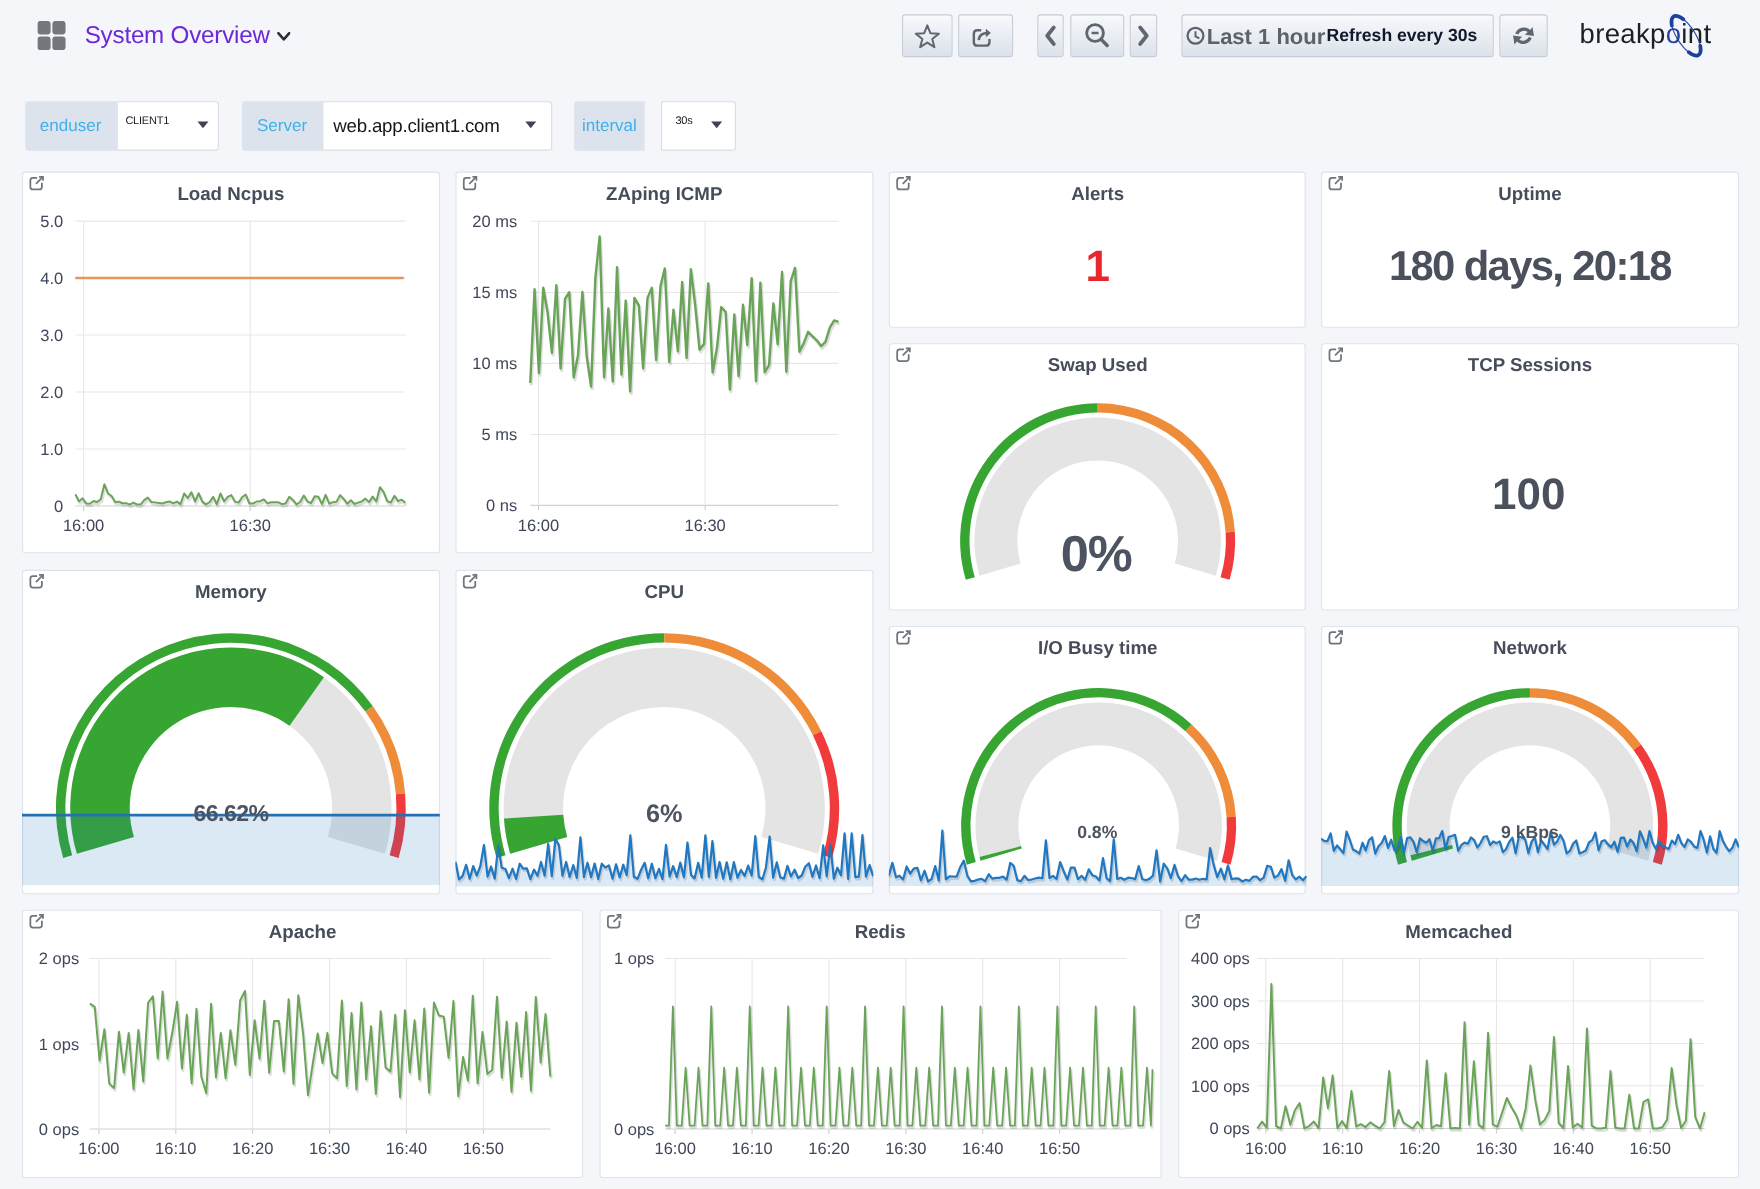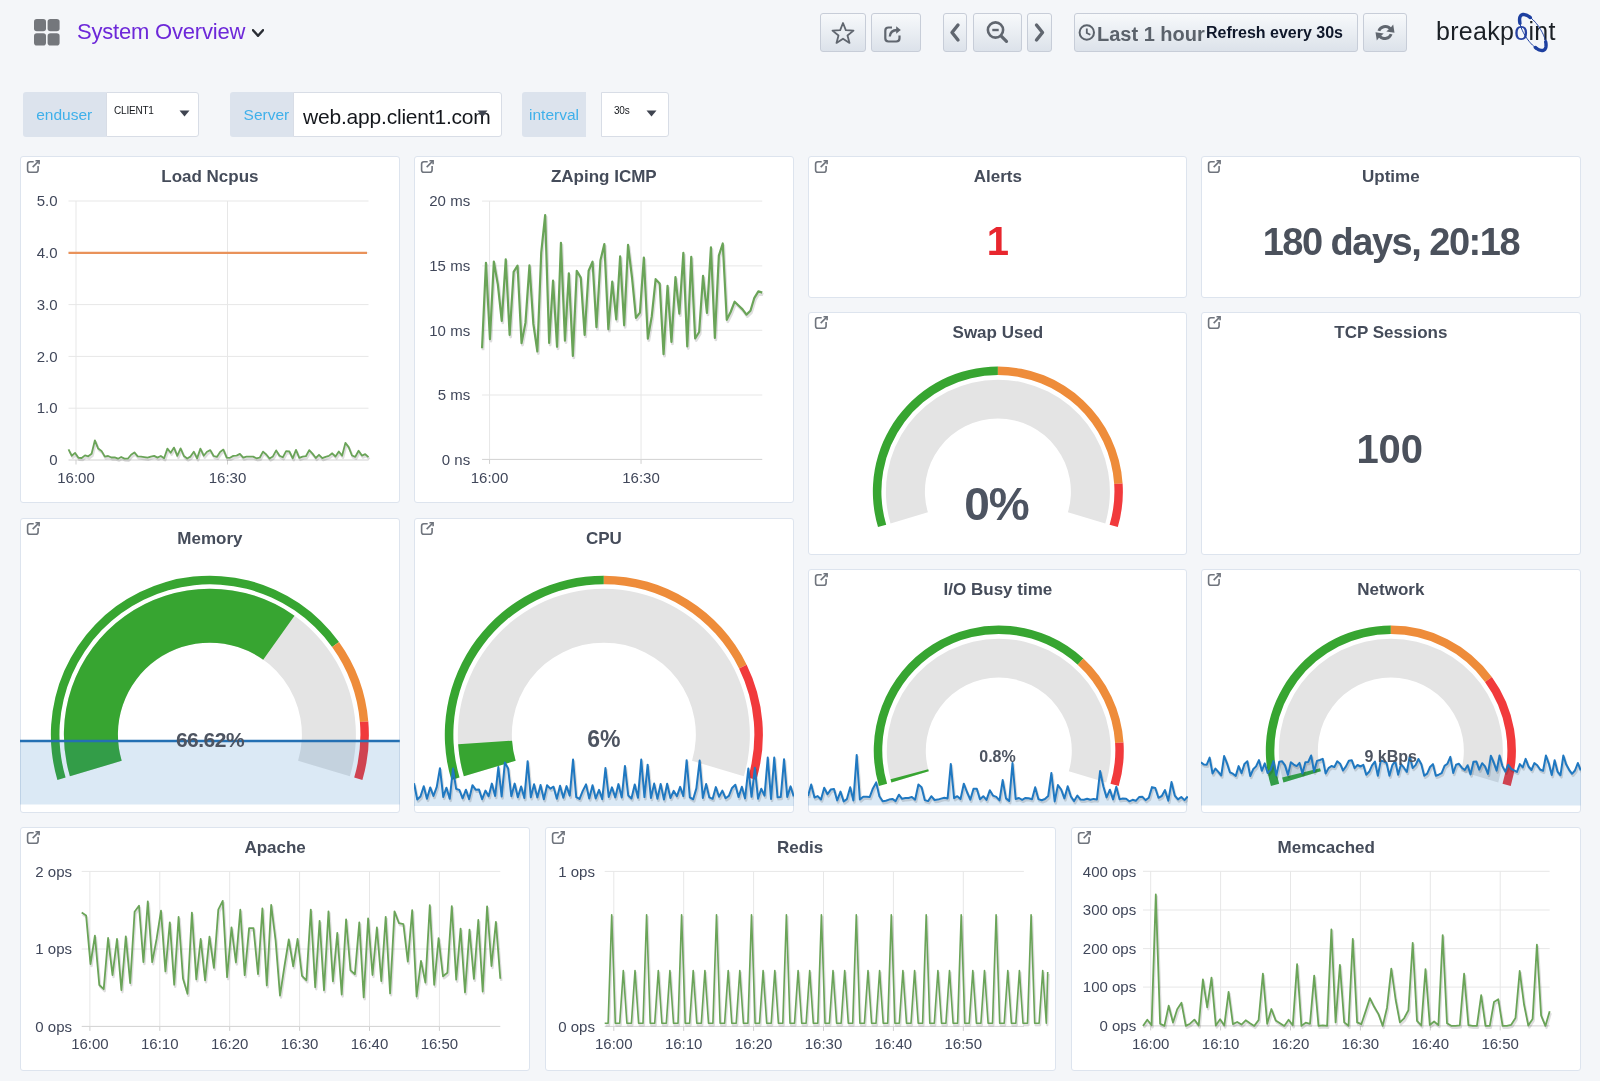--- a/index.html
+++ b/index.html
@@ -68,23 +68,23 @@
     <path d="M41.13,49.94 L40.49,50.27 L39.76,50.45 L38.96,50.51 L38.09,50.42 L37.16,50.20 L36.17,49.84 L35.14,49.35 L34.06,48.73 L32.95,47.99 L31.81,47.13 L30.66,46.16 L29.51,45.09 L28.35,43.92 L27.21,42.66 L26.09,41.33 L24.99,39.93 L23.94,38.47 L22.92,36.97 L21.96,35.43 L21.06,33.87 L20.23,32.30 L19.46,30.73 L18.78,29.18 L18.18,27.65 L17.67,26.15 L17.25,24.71 L16.93,23.32 L16.70,22.01 L16.58,20.77 L16.55,19.63 L16.63,18.58 L16.80,17.64 L17.08,16.81 L17.45,16.10 L17.92,15.51 L18.47,15.06 L19.11,14.73 L19.84,14.55 L20.64,14.49 L21.51,14.58 L22.44,14.80 L23.43,15.16 L24.46,15.65 L25.54,16.27 L26.65,17.01 L27.79,17.87 L28.94,18.84 L30.09,19.91 L31.25,21.08 L32.39,22.34 L33.51,23.67 L34.61,25.07 L35.66,26.53 L36.68,28.03 L37.64,29.57 L38.54,31.13 L39.37,32.70 L40.14,34.27 L40.82,35.82 L41.42,37.35 L41.93,38.85 L42.35,40.29 L42.67,41.68 L42.90,42.99 L43.02,44.23 L43.05,45.37 L42.97,46.42 L42.80,47.36 L42.52,48.19 L42.15,48.90 L41.68,49.49 L41.13,49.94" fill="none" stroke="#1d3fa0" stroke-width="1"></path>
     <path d="M16.93,23.32 L16.71,22.10 L16.59,20.94 L16.55,19.86 L16.60,18.86 L16.73,17.95 L16.95,17.14 L17.26,16.43 L17.64,15.82 L18.11,15.33 L18.66,14.94 L19.27,14.68 L19.96,14.53 L20.71,14.50 L21.52,14.58 L22.39,14.79 L23.31,15.11 L24.26,15.55 L25.26,16.09 L26.28,16.75 L27.33,17.51" fill="none" stroke="#1d3fa0" stroke-width="3.4" stroke-linecap="round"></path>
     <path d="M42.67,41.68 L42.89,42.90 L43.01,44.06 L43.05,45.14 L43.00,46.14 L42.87,47.05 L42.65,47.86 L42.34,48.57 L41.96,49.18 L41.49,49.67 L40.94,50.06 L40.33,50.32 L39.64,50.47 L38.89,50.50 L38.08,50.42 L37.21,50.21 L36.29,49.89 L35.34,49.45 L34.34,48.91 L33.32,48.25 L32.27,47.49" fill="none" stroke="#1d3fa0" stroke-width="3.4" stroke-linecap="round"></path>
   </svg>
 <div class="flabel" style="left:23px;width:82.5px">enduser</div>
 <div class="fval" style="left:105.5px;width:93.80000000000001px"></div>
 <div class="abs fvtext" style="left:114px;font-size:10px">CLIENT1</div>
 <svg class="abs" style="left:179px;top:110px" width="11" height="7" viewBox="0 0 11 7">
     <polygon points="0.5,0.5 10.5,0.5 5.5,6.5" fill="#3f4450"></polygon>
   </svg>
-<div class="flabel" style="left:230px;width:72.9px">Server</div>
+<div class="flabel" style="left:220px;width:72.9px">Server</div>
 <div class="fval" style="left:292.5px;width:209.5px"></div>
-<div class="abs fvtext" style="left:303px;font-size:21px">web.app.client1.com</div>
+<div class="abs fvtext" style="left:303px;font-size:17px">web.app.client1.com</div>
 <svg class="abs" style="left:477px;top:110px" width="11" height="7" viewBox="0 0 11 7">
     <polygon points="0.5,0.5 10.5,0.5 5.5,6.5" fill="#3f4450"></polygon>
   </svg>
 <div class="flabel" style="left:522px;width:64px">interval</div>
 <div class="fval" style="left:601px;width:67.60000000000002px"></div>
 <div class="abs fvtext" style="left:614px;font-size:10px">30s</div>
 <svg class="abs" style="left:646px;top:110px" width="11" height="7" viewBox="0 0 11 7">
     <polygon points="0.5,0.5 10.5,0.5 5.5,6.5" fill="#3f4450"></polygon>
   </svg>
 <div class="panel" style="left:20px;top:156px;width:379.75px;height:347.00px"></div>

